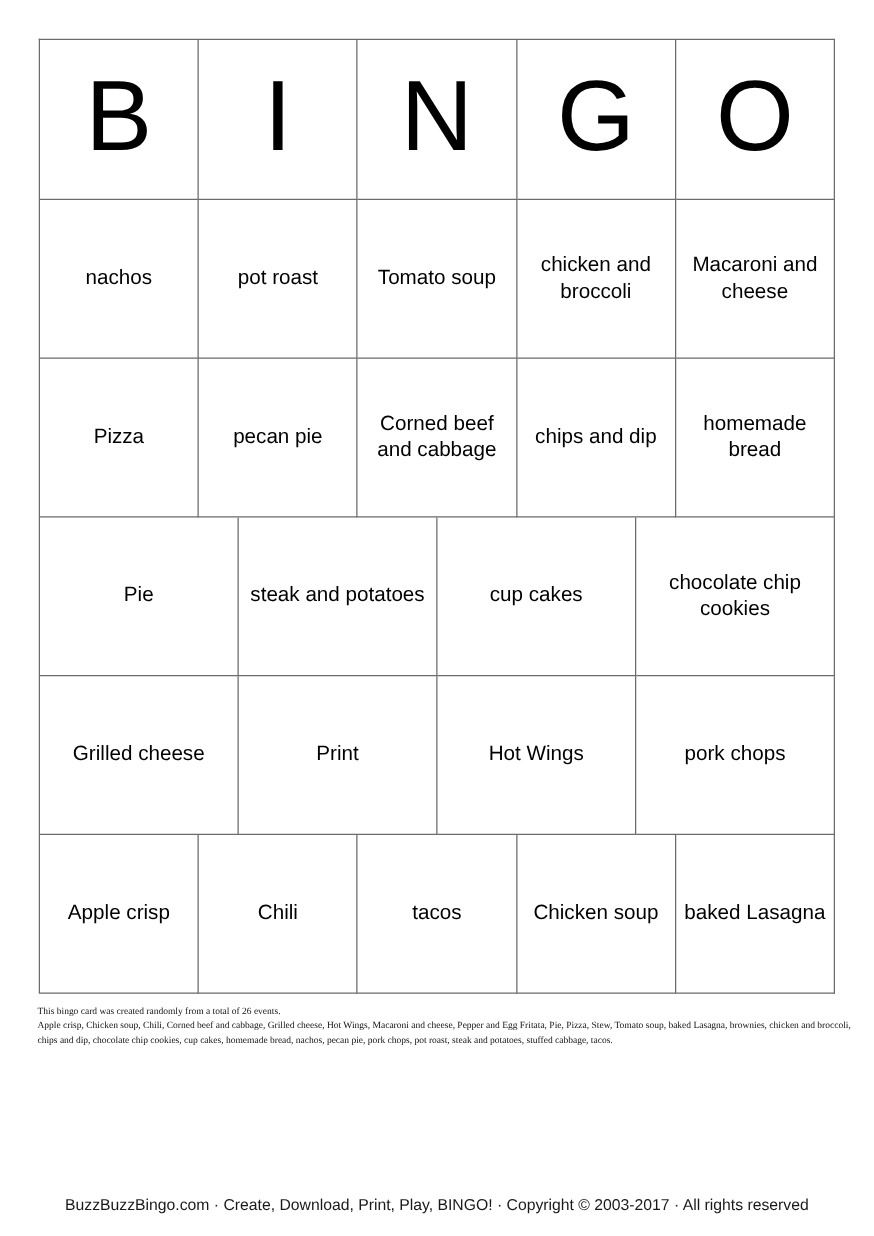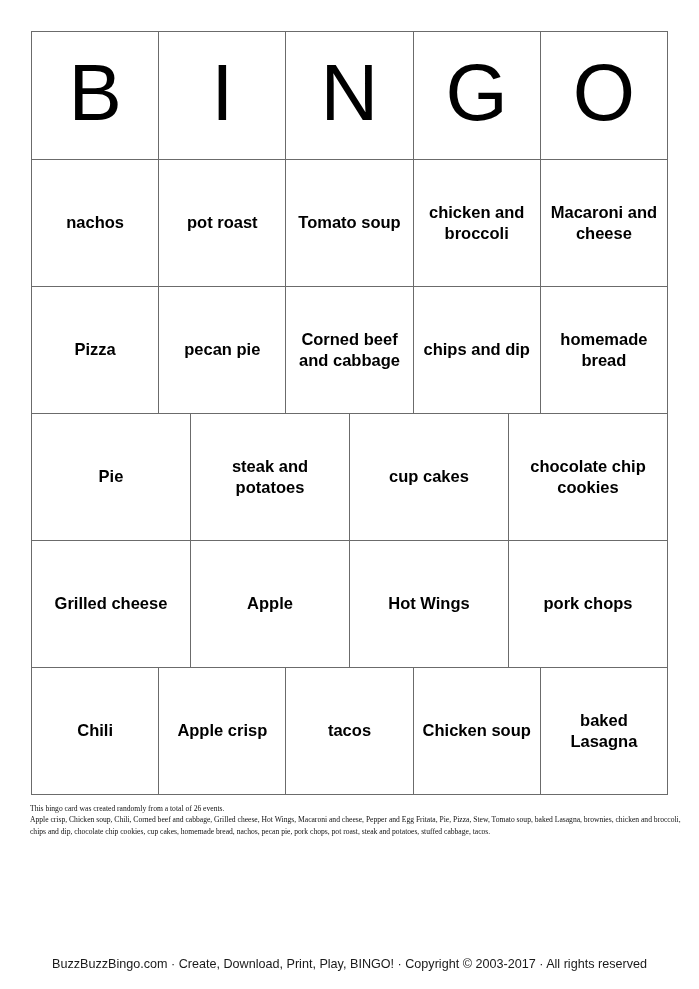--- a/index.html
+++ b/index.html
@@ -50,21 +50,20 @@
     justify-content: center;
     font-size: 80px;
     line-height: 1;
     font-weight: 400;
     letter-spacing: 0;
     padding-bottom: 6px;
   }
   .grid-row {
     display: flex;
     flex: 1 1 0;
-    font-weight: bold;
   }
   .cell {
     flex: 1 1 0;
     border-right: 1px solid #6b6b6b;
     border-bottom: 1px solid #6b6b6b;
     box-sizing: border-box;
     display: flex;
     align-items: center;
     justify-content: center;
     text-align: center;
@@ -166,36 +165,36 @@
       <div class="cell">
           <span class="cell-text">chocolate chip cookies</span>
         </div>
     </div>
 
     <div class="grid-row">
       <div class="cell">
           <span class="cell-text">Grilled cheese</span>
         </div>
       <div class="cell">
-          <span class="cell-text">Apple</span>
+          <span class="cell-text">Print</span>
         </div>
       <div class="cell">
           <span class="cell-text">Hot Wings</span>
         </div>
       <div class="cell">
           <span class="cell-text">pork chops</span>
         </div>
     </div>
 
     <div class="grid-row">
       <div class="cell">
+          <span class="cell-text">Apple crisp</span>
+        </div>
+      <div class="cell">
           <span class="cell-text">Chili</span>
-        </div>
-      <div class="cell">
-          <span class="cell-text">Apple crisp</span>
         </div>
       <div class="cell">
           <span class="cell-text">tacos</span>
         </div>
       <div class="cell">
           <span class="cell-text">Chicken soup</span>
         </div>
       <div class="cell">
           <span class="cell-text">baked Lasagna</span>
         </div>

